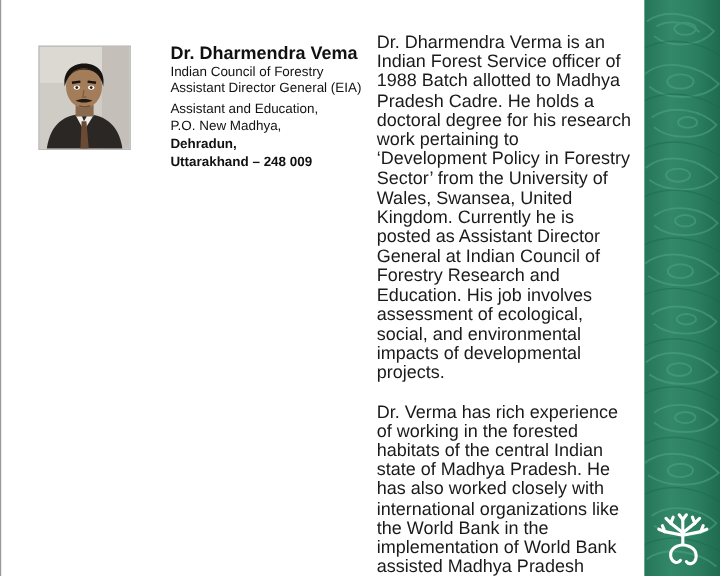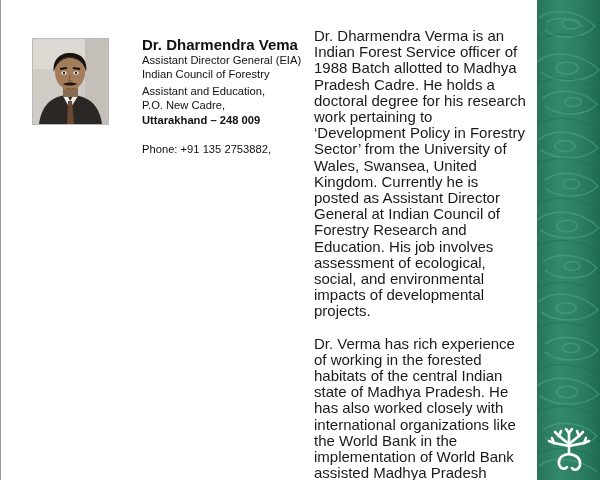--- a/index.html
+++ b/index.html
@@ -208,28 +208,28 @@
         <path d="M37 36 L36 42 L39 42" stroke="#7d5b3f" stroke-width="1.1" fill="none"></path>
 
         <path d="M30 45 C34 43, 40 43, 44 45 C40 47, 34 47, 30 45 Z" fill="#1d1713"></path>
 
         <path d="M33 49 C36 50.5, 39 50.5, 42 49" stroke="#6d4b33" stroke-width="1" fill="none"></path>
       </svg>
     </div>
 
     <div class="addr">
       <div class="nm">Dr. Dharmendra Vema</div>
+      <div>Indian Council of Forestry</div>
       <div>Assistant Director General (EIA)</div>
-      <div>Indian Council of Forestry</div>
       <div class="grp">Assistant and Education,</div>
-      <div>P.O. New Cadre,</div>
+      <div>P.O. New Madhya,</div>
+      <div class="b">Dehradun,</div>
       <div class="b">Uttarakhand  – 248 009</div>
 
       <div class="contact">
-        <div>Phone: +91 135 2753882,</div>
       </div>
     </div>
   </div>
 
   <div class="bio">
     <p>Dr. Dharmendra Verma is an Indian Forest Service officer of 1988 Batch allotted to Madhya Pradesh Cadre. He holds a doctoral degree for his research work pertaining to ‘Development Policy in Forestry Sector’ from the University of Wales, Swansea, United Kingdom. Currently he is posted as Assistant Director General at Indian Council of Forestry Research and Education. His job involves assessment of ecological, social, and environmental impacts of developmental projects.</p>
     <p>Dr. Verma has rich experience of working in the forested habitats of the central Indian state of Madhya Pradesh.  He has also worked closely with international organizations like the World Bank in the implementation of World Bank assisted Madhya Pradesh Forestry Sector Development Project.</p>
   </div>
 
 </div>

